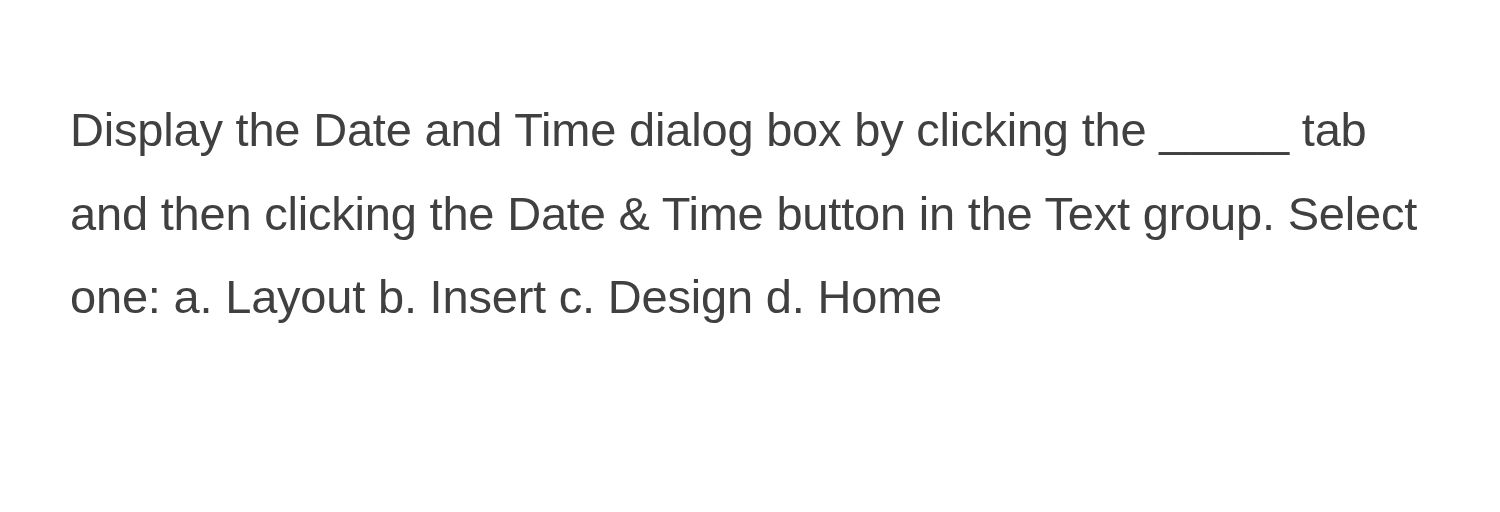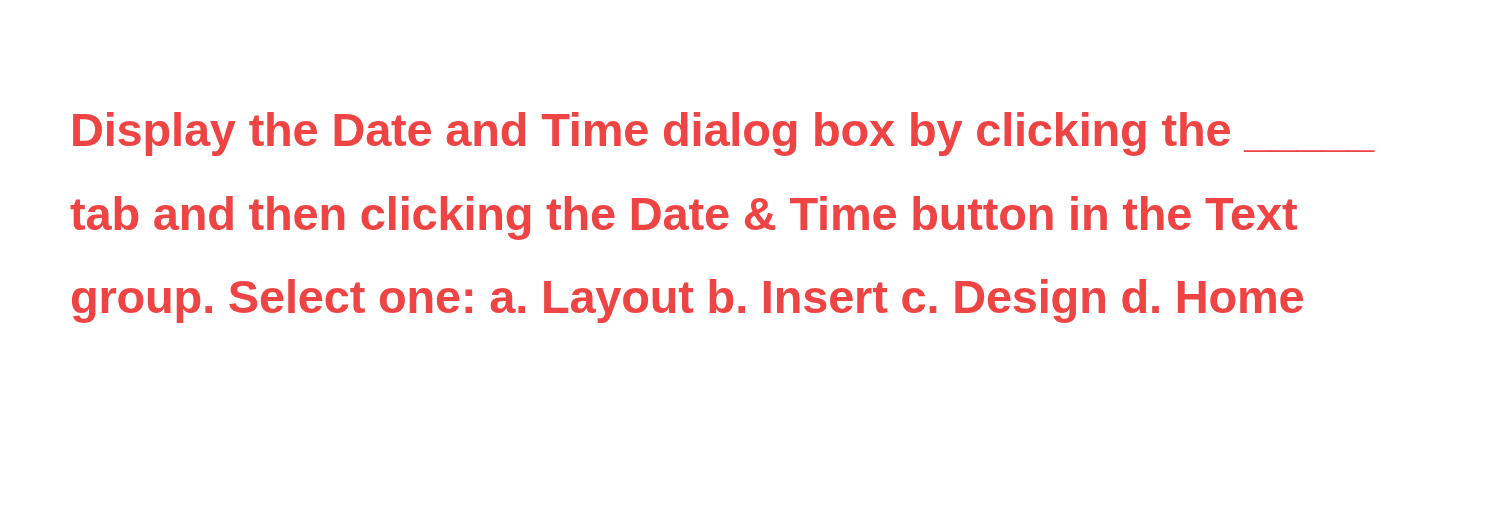--- a/index.html
+++ b/index.html
@@ -10,21 +10,21 @@
     body {
       background: #ffffff;
       font-family: -apple-system, BlinkMacSystemFont, "Segoe UI", Helvetica, Arial, sans-serif;
       width: 1500px;
       height: 512px;
       padding: 88px 70px 70px 70px;
     }
     .question-text {
       font-size: 47px;
       line-height: 1.78;
-      color: #ef4444;
-      font-weight: 700;
+      color: #404040;
+      font-weight: 400;
       letter-spacing: -0.2px;
     }
   </style>
 </head>
 <body>
 
 <div class="question-text">Display the Date and Time dialog box by clicking the _____ tab and then clicking the Date &amp; Time button in the Text group. Select one: a. Layout b. Insert c. Design d. Home</div>
 
 </body></html>

